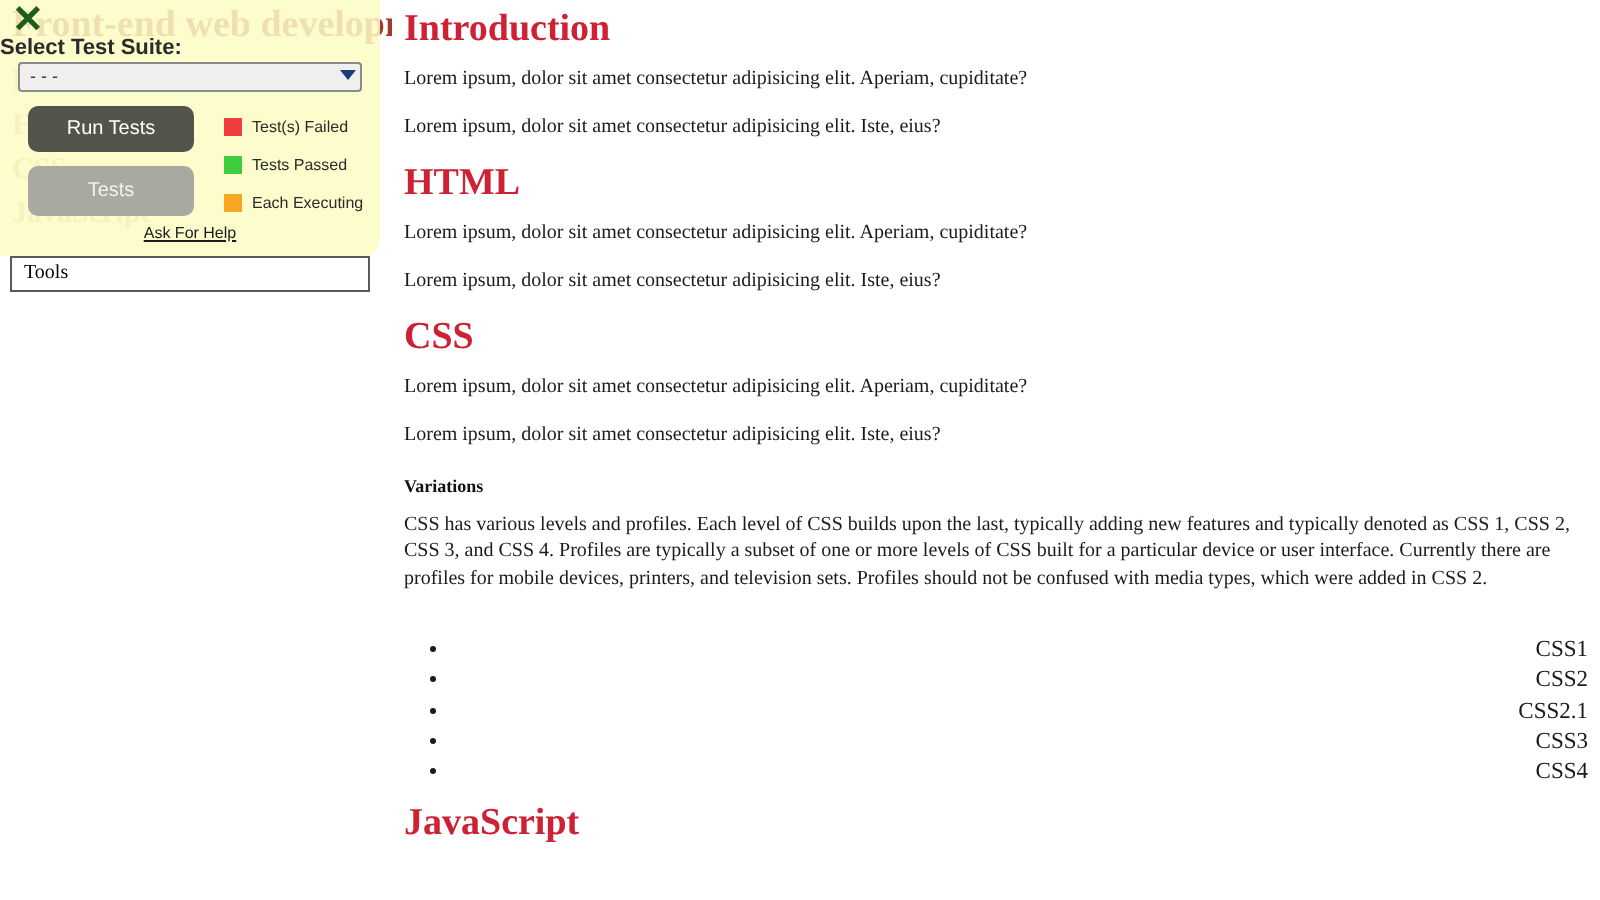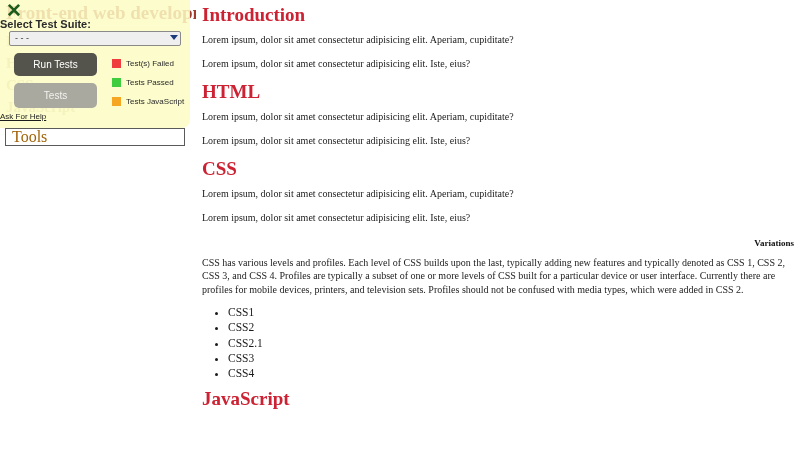--- a/index.html
+++ b/index.html
@@ -51,22 +51,22 @@
     left: 5px; top: 128px;
     width: 180px; height: 18px;
     border: 1px solid #5a5a5a;
     background: #ffffff;
     display: flex;
     align-items: center;
     padding-left: 6px;
   }
   .tools-link {
     font-family: "Liberation Serif", serif;
-    font-size: 16px;
-    color: #a16207;
+    font-size: 10px;
+    color: #000000;
     line-height: 1;
   }
 
   
   .test-panel {
     position: absolute;
     left: 0; top: 0;
     width: 190px; height: 128px;
     background: rgba(252, 252, 196, 0.86);
     border-bottom-right-radius: 8px;
@@ -163,20 +163,21 @@
     font-size: 8px;
     color: #2b2b2b;
     white-space: nowrap;
     text-align: center;
   }
 
   .help-link {
     position: absolute;
     left: 0; top: 112px;
     width: 190px;
+    text-align: center;
     font-family: "Liberation Sans", sans-serif;
     font-size: 8px;
     color: #1c1c1c;
     text-decoration: underline;
     cursor: pointer;
   }
 
   
   .main {
     position: absolute;
@@ -194,34 +195,34 @@
     margin: 7px 0 7px 0;
     line-height: 1.1;
   }
   .main h2.first { margin-top: 5px; }
   .main h4 {
     font-family: "Liberation Serif", serif;
     font-size: 9px;
     font-weight: bold;
     color: #111111;
     margin: 13px 0 8px 0;
-    text-align: right;
   }
   .main p {
     font-family: "Liberation Serif", serif;
     font-size: 10px;
     color: #1b1b1b;
     margin: 0 0 11px 0;
     line-height: 1.35;
   }
-  .main p.tight { margin-bottom: 9px; }
+  .main p.tight { margin-bottom: 22px; }
   .main ul {
     margin: 6px 0 6px 0;
     padding-left: 26px;
     list-style: disc;
+    text-align: right;
   }
   .main li {
     font-family: "Liberation Serif", serif;
     font-size: 11.5px;
     color: #1b1b1b;
     line-height: 1.33;
   }
 </style>
 </head>
 <body>
@@ -264,21 +265,21 @@
       <div class="legend-row">
         <span class="legend-swatch" style="background:#f03d3d"></span>
         <span class="legend-label">Test(s) Failed</span>
       </div>
       <div class="legend-row">
         <span class="legend-swatch" style="background:#3fcc3f"></span>
         <span class="legend-label">Tests Passed</span>
       </div>
       <div class="legend-row">
         <span class="legend-swatch" style="background:#f5a623"></span>
-        <span class="legend-label">Tests JavaScript</span>
+        <span class="legend-label">Each Executing</span>
       </div>
     </div>
 
     <div class="help-link">Ask For Help</div>
   </div>
 
   <div class="main">
 
     <h2 class="first">Introduction</h2>
     <p>Lorem ipsum, dolor sit amet consectetur adipisicing elit. Aperiam, cupiditate?</p>

